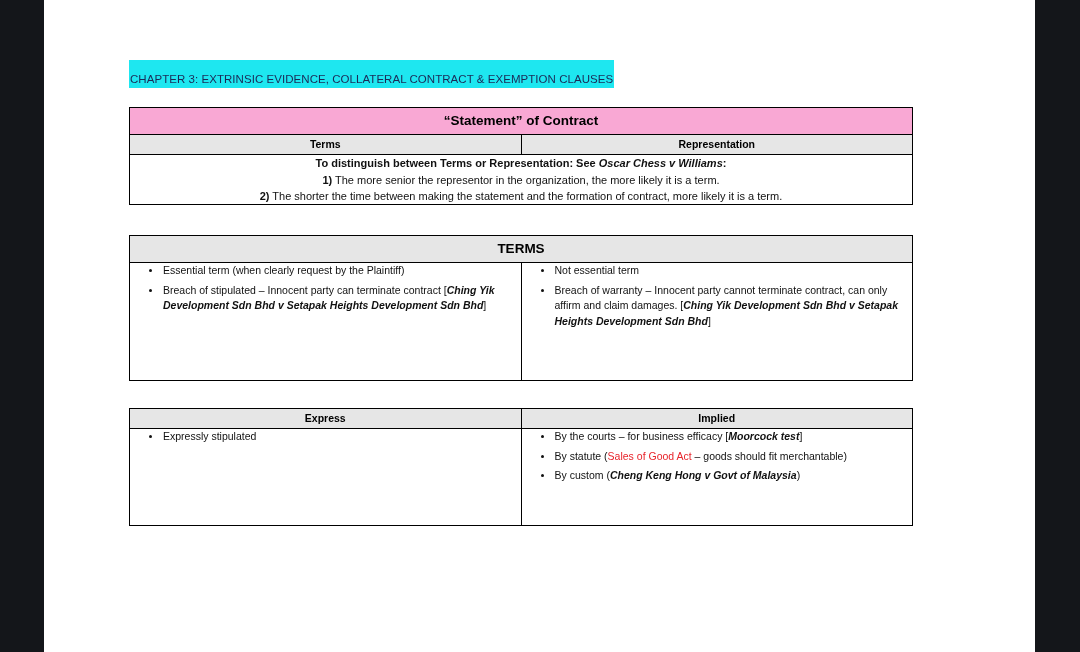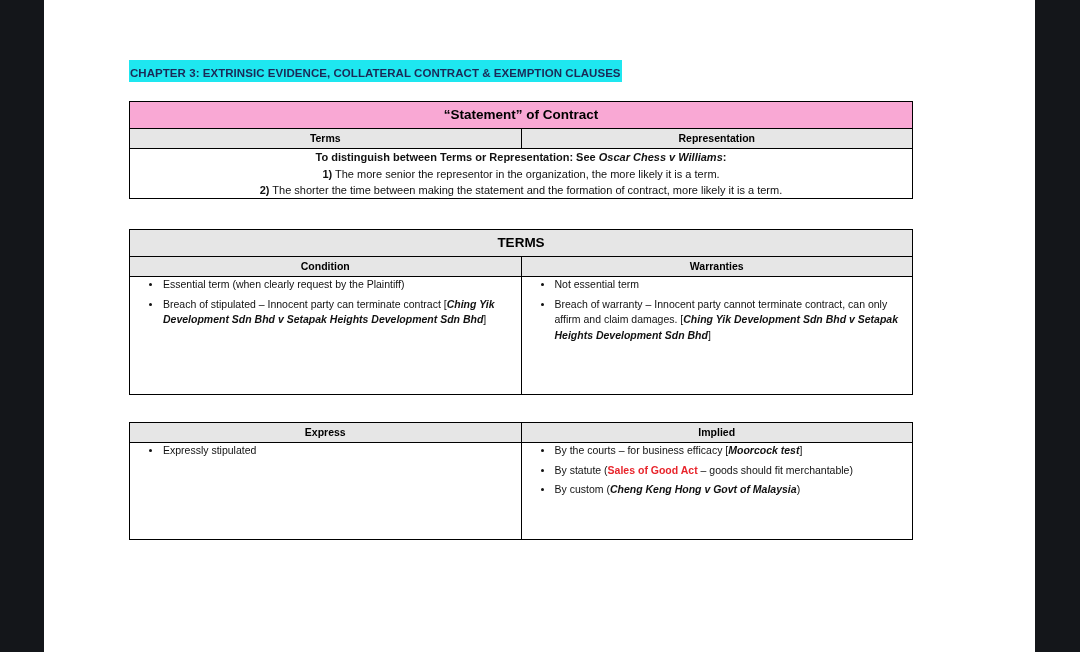--- a/index.html
+++ b/index.html
@@ -23,27 +23,27 @@
   }
   #content {
     position: absolute;
     left: 85px; top: 60px;
     width: 790px;
   }
 
   
   .chapter-title {
     font-size: 11.5px;
-    font-weight: bold;
+    font-weight: normal;
     color: #1b2a57;
     letter-spacing: 0.05px;
     margin: 0 0 19px 0;
     display: inline-block;
     line-height: 15px;
-    padding: 6px 1px 1px 1px;
+    padding: 12px 1px 1px 1px;
   }
 
   
   .doc-table {
     width: 784px;
     border-collapse: collapse;
     table-layout: fixed;
     border: 1px solid #000;
     background: #fff;
   }
@@ -108,21 +108,21 @@
     padding: 9px 14px 11px 14px;
     text-align: center;
     font-size: 11px;
     line-height: 16px;
     color: #111;
   }
   .note-line { display: block; }
   .note-line.first { font-weight: bold; margin-bottom: 1px; }
   .bi { font-weight: bold; font-style: italic; }
   .b  { font-weight: bold; }
-  .red-b { font-weight: bold; }
+  .red-b { font-weight: normal; }
 
   .gap-a { height: 30px; }
   .gap-b { height: 27px; }
 
   .h-min-1 { height: 96px; }
   .h-min-2 { height: 118px; }
   .h-min-3 { height: 97px; }
 </style>
 </head>
 <body>
@@ -161,24 +161,20 @@
       </tbody>
         </table>
 
       <div class="gap-a"></div>
 
       <table class="doc-table">
         <tbody>
             <tr class="title-row grey">
           <td colspan="2">TERMS</td>
         </tr>
-        <tr class="sub-head">
-          <td style="width:50%">Condition</td>
-          <td style="width:50%">Warranties</td>
-        </tr>
         <tr>
           <td class="body-cell h-min-2">
             <ul class="blist">
               <li>Essential term (when clearly request by the Plaintiff)</li>
               <li><span>Breach of stipulated – Innocent party can terminate contract [</span><span class="bi">Ching Yik Development Sdn Bhd v Setapak Heights Development Sdn Bhd</span><span>]</span></li>
             </ul>
           </td>
           <td class="body-cell h-min-2">
             <ul class="blist">
               <li>Not essential term</li>

